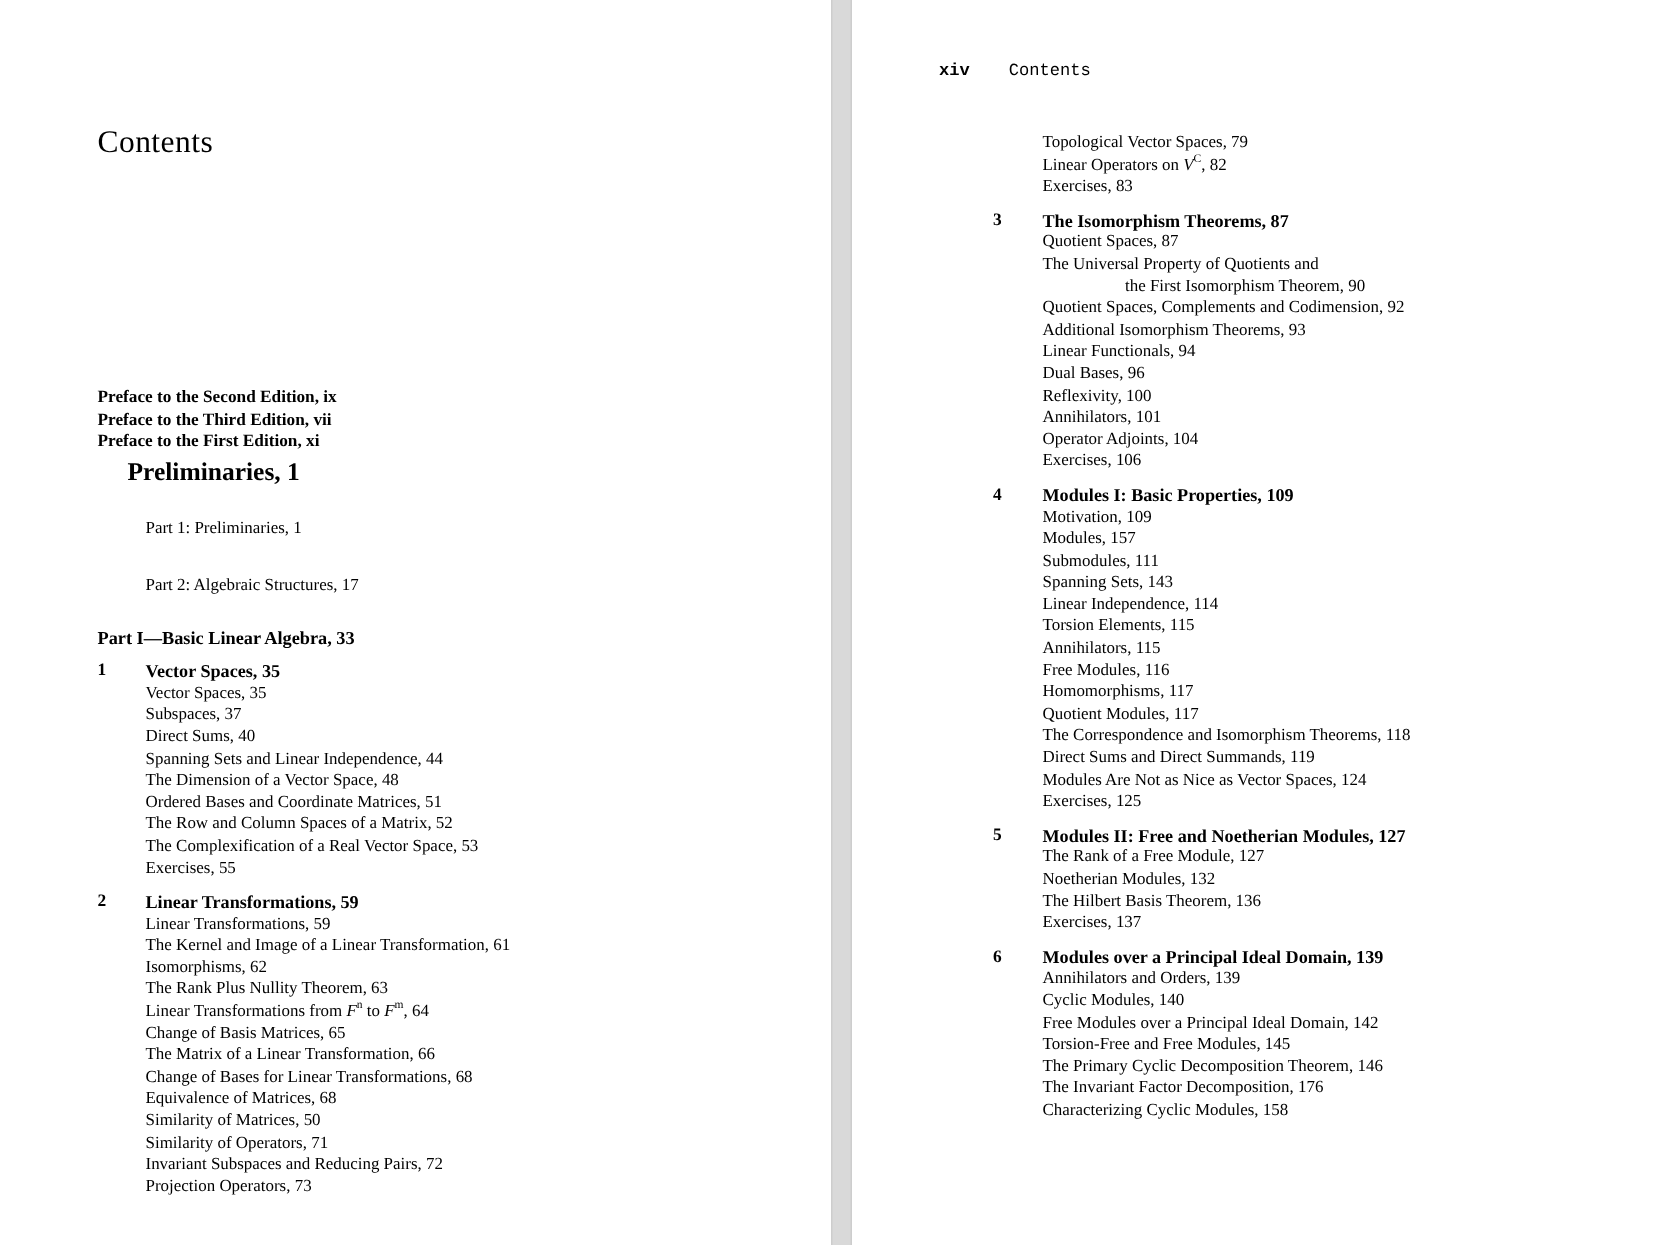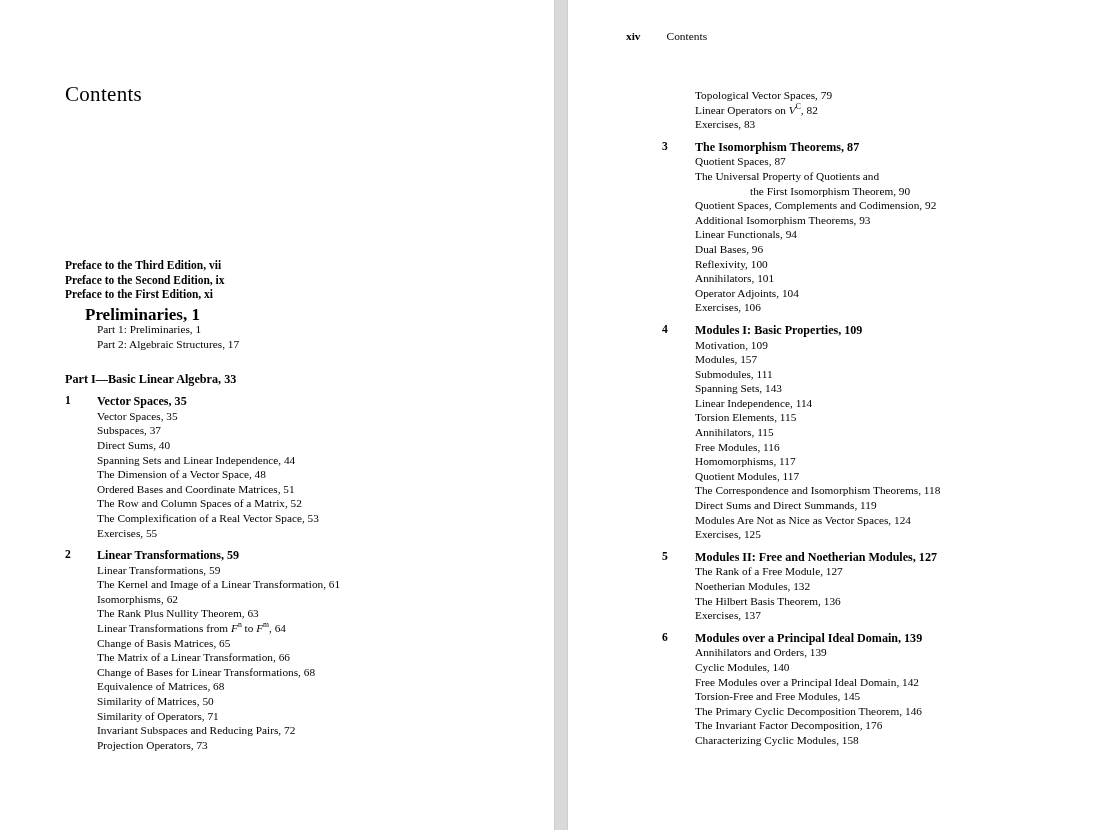--- a/index.html
+++ b/index.html
@@ -63,20 +63,21 @@
     font-size: 11.5px;
   }
   .left-body .prelim {
     font-weight: bold;
     font-size: 17px;
     margin-top: 6px;
     margin-left: 20px;
   }
   .left-body .sub {
     margin-left: 32px;
+    margin-top: 23px;
   }
   .part-head {
     font-weight: bold;
     font-size: 12.2px;
     margin-top: 20px;
     margin-bottom: 4px;
   }
   .chap {
     display: flex;
     margin-top: 8px;
@@ -95,22 +96,23 @@
     margin-left: 32px;
   }
   .entry {
     white-space: nowrap;
   }
 
   
   .rp-header {
     position: absolute;
     left: 626px;
-    top: 30px;
+    top: 42px;
     font-size: 11.4px;
+    font-family: Liberation Mono, monospace;
   }
   .rp-header .folio {
     font-weight: bold;
     margin-right: 26px;
   }
   .right-body {
     position: absolute;
     left: 662px;
     top: 88px;
     width: 460px;
@@ -136,22 +138,22 @@
 </style>
 </head>
 <body>
 
 <div class="page page-left">
 
   <div class="contents-title">Contents</div>
 
   <div class="left-body">
 
+    <div class="front-line">Preface to the Second Edition, ix</div>
     <div class="front-line">Preface to the Third Edition, vii</div>
-    <div class="front-line">Preface to the Second Edition, ix</div>
     <div class="front-line">Preface to the First Edition, xi</div>
 
     <div class="prelim">Preliminaries, 1</div>
     <div class="sub">Part 1: Preliminaries, 1</div>
     <div class="sub">Part 2: Algebraic Structures, 17</div>
 
     <div class="part-head">Part I—Basic Linear Algebra, 33</div>
 
     <div class="chap">
       <div class="num">1</div>

